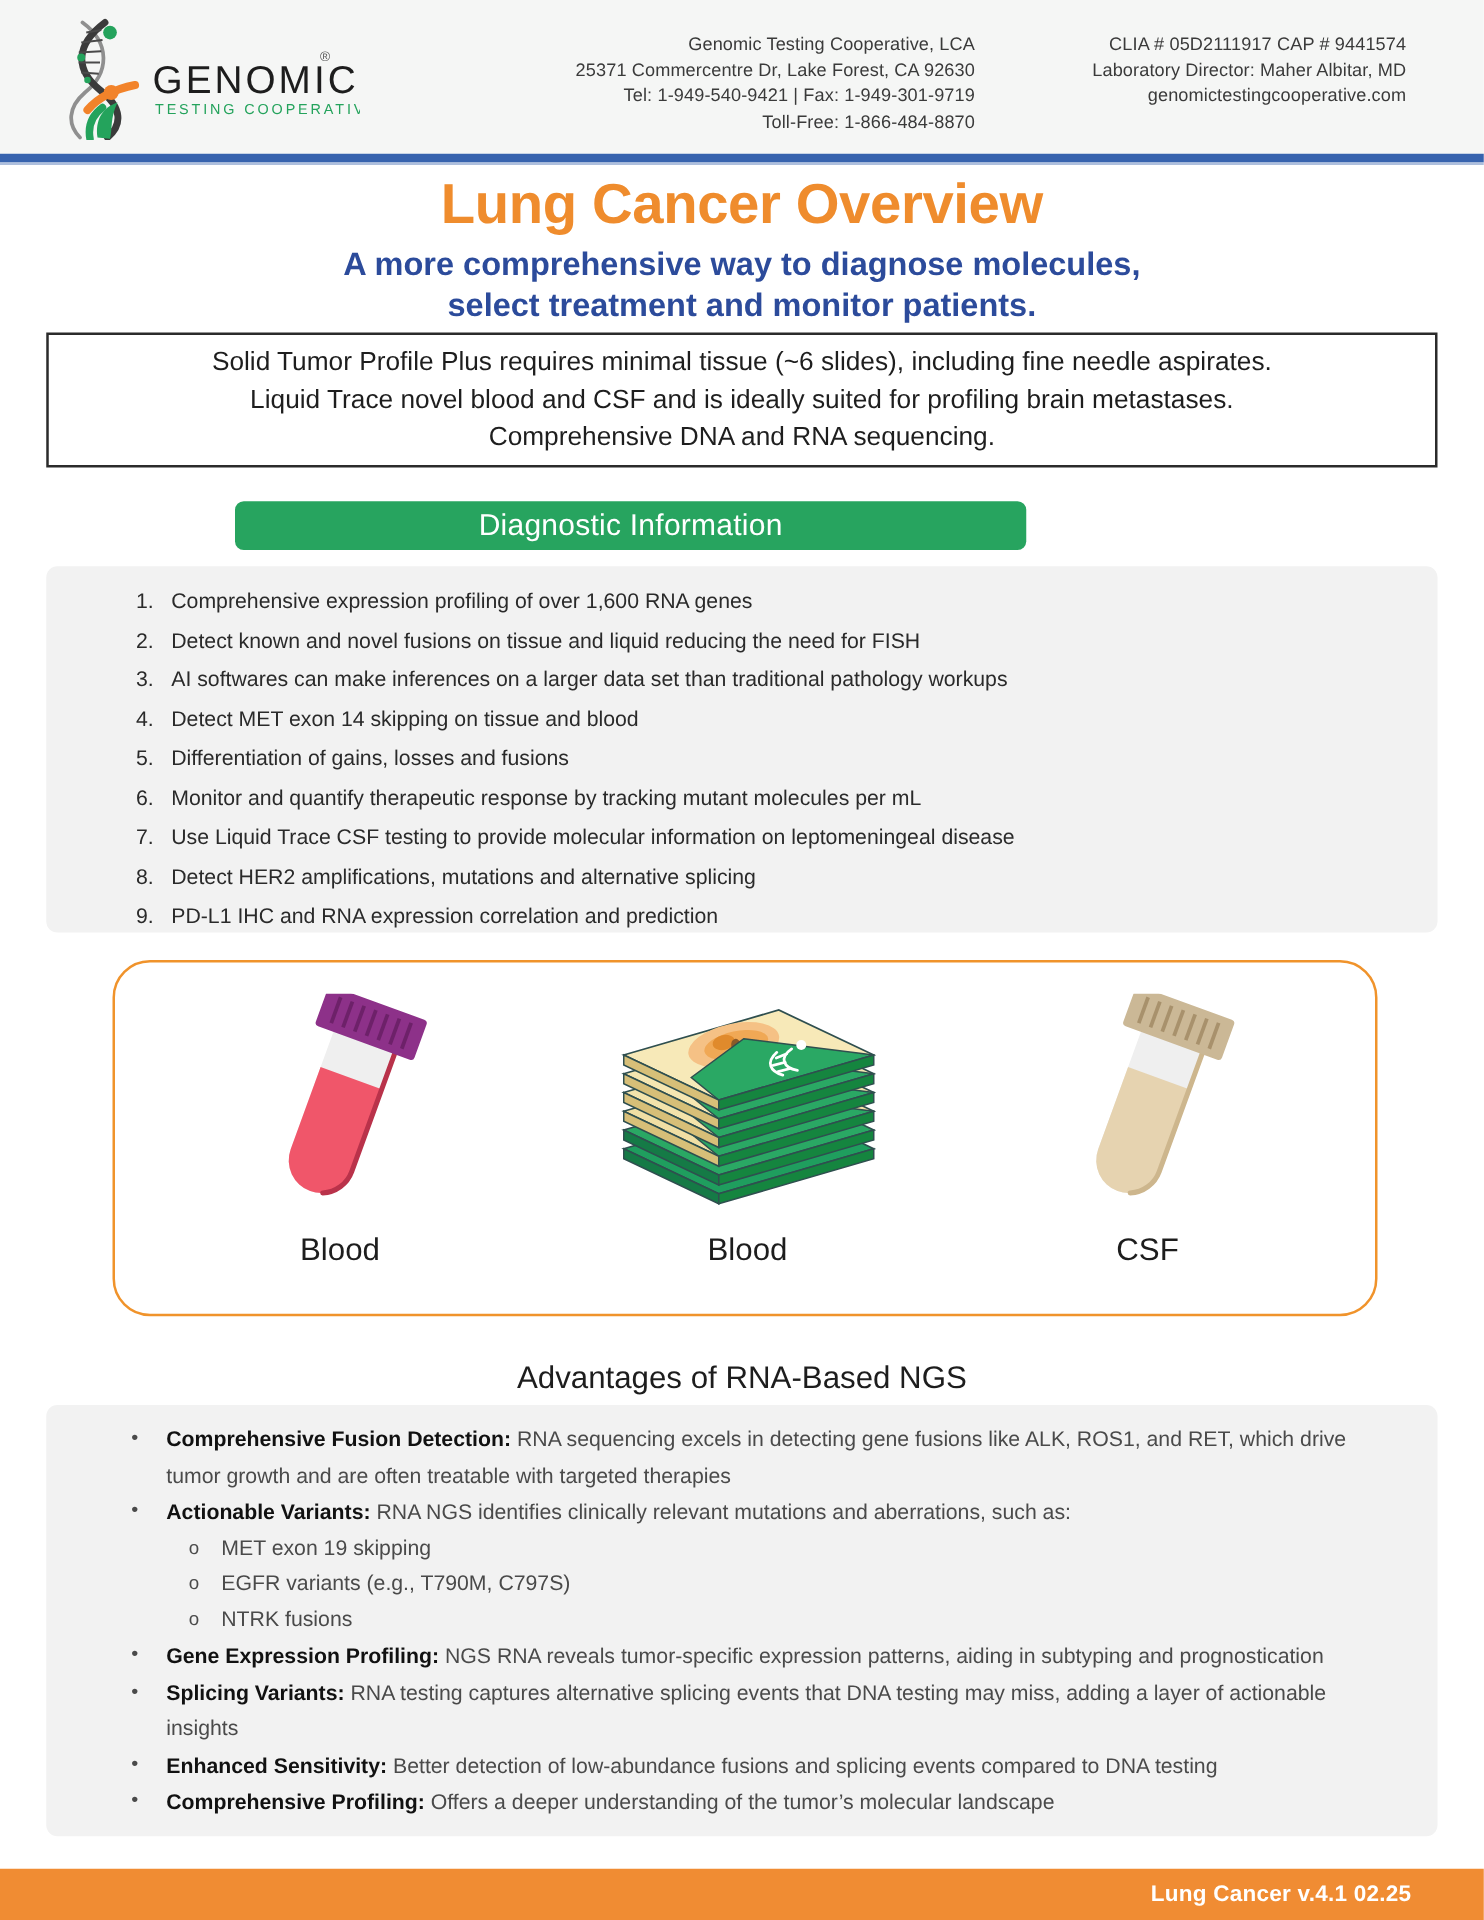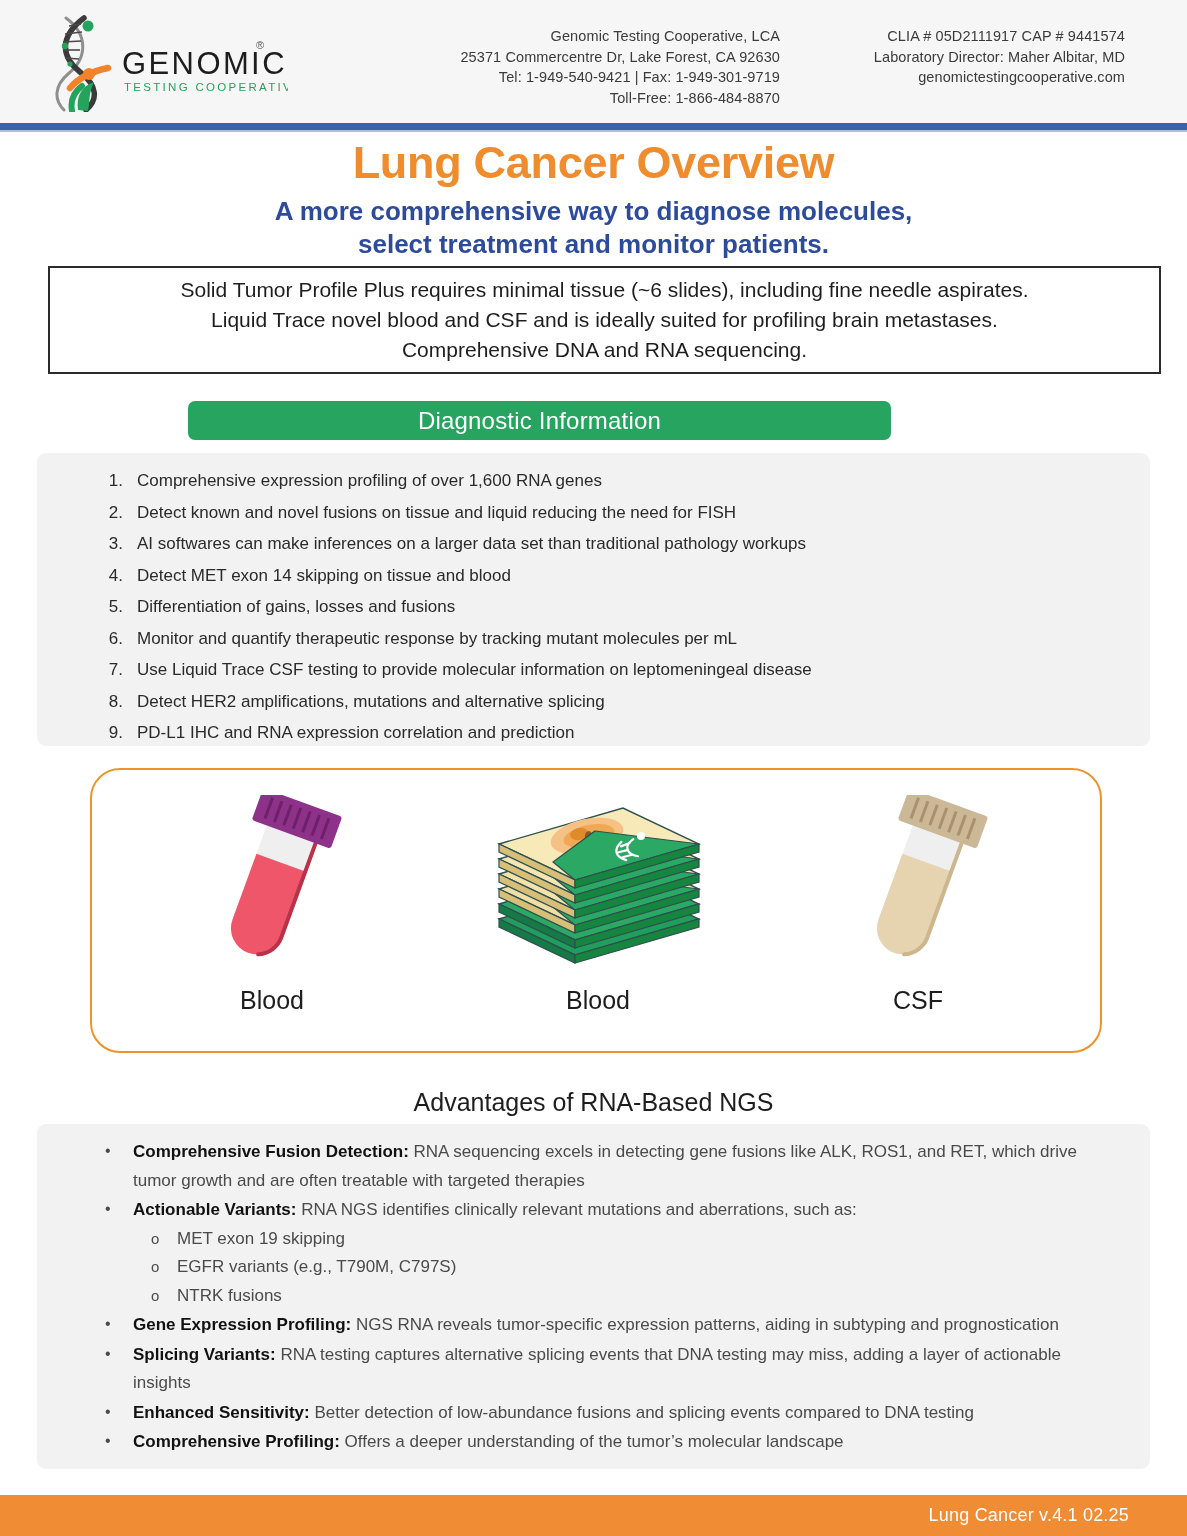--- a/index.html
+++ b/index.html
@@ -84,34 +84,33 @@
   
   .desc-box {
     position: absolute;
     left: 37px; top: 266px;
     width: 1113px;
     height: 108px;
     border: 2px solid #2b2b2b;
     display: flex;
     align-items: center;
     justify-content: center;
-    margin-left: 11px;
   }
   .desc-box .inner {
     text-align: center;
     font-size: 21px;
     line-height: 30px;
     color: #1e1e1e;
   }
 
   
   .green-banner {
     position: absolute;
     left: 188px; top: 401px;
-    width: 703px;
+    width: 633px;
     height: 39px;
     background: #27a45f;
     border-radius: 7px;
     display: flex;
     align-items: center;
     justify-content: center;
     color: #ffffff;
     font-size: 24px;
     letter-spacing: 0.2px;
   }
@@ -249,20 +248,21 @@
     background: #f08c33;
     display: flex;
     align-items: center;
     justify-content: flex-end;
   }
   .footer-text {
     color: #ffffff;
     font-size: 18px;
     padding-right: 58px;
     letter-spacing: 0.2px;
+    font-weight: bold;
   }
 </style>
 </head>
 <body>
 
 <div class="header">
 
   <div class="logo-wrap">
     <svg width="240" height="100" viewBox="0 0 240 100">
 

